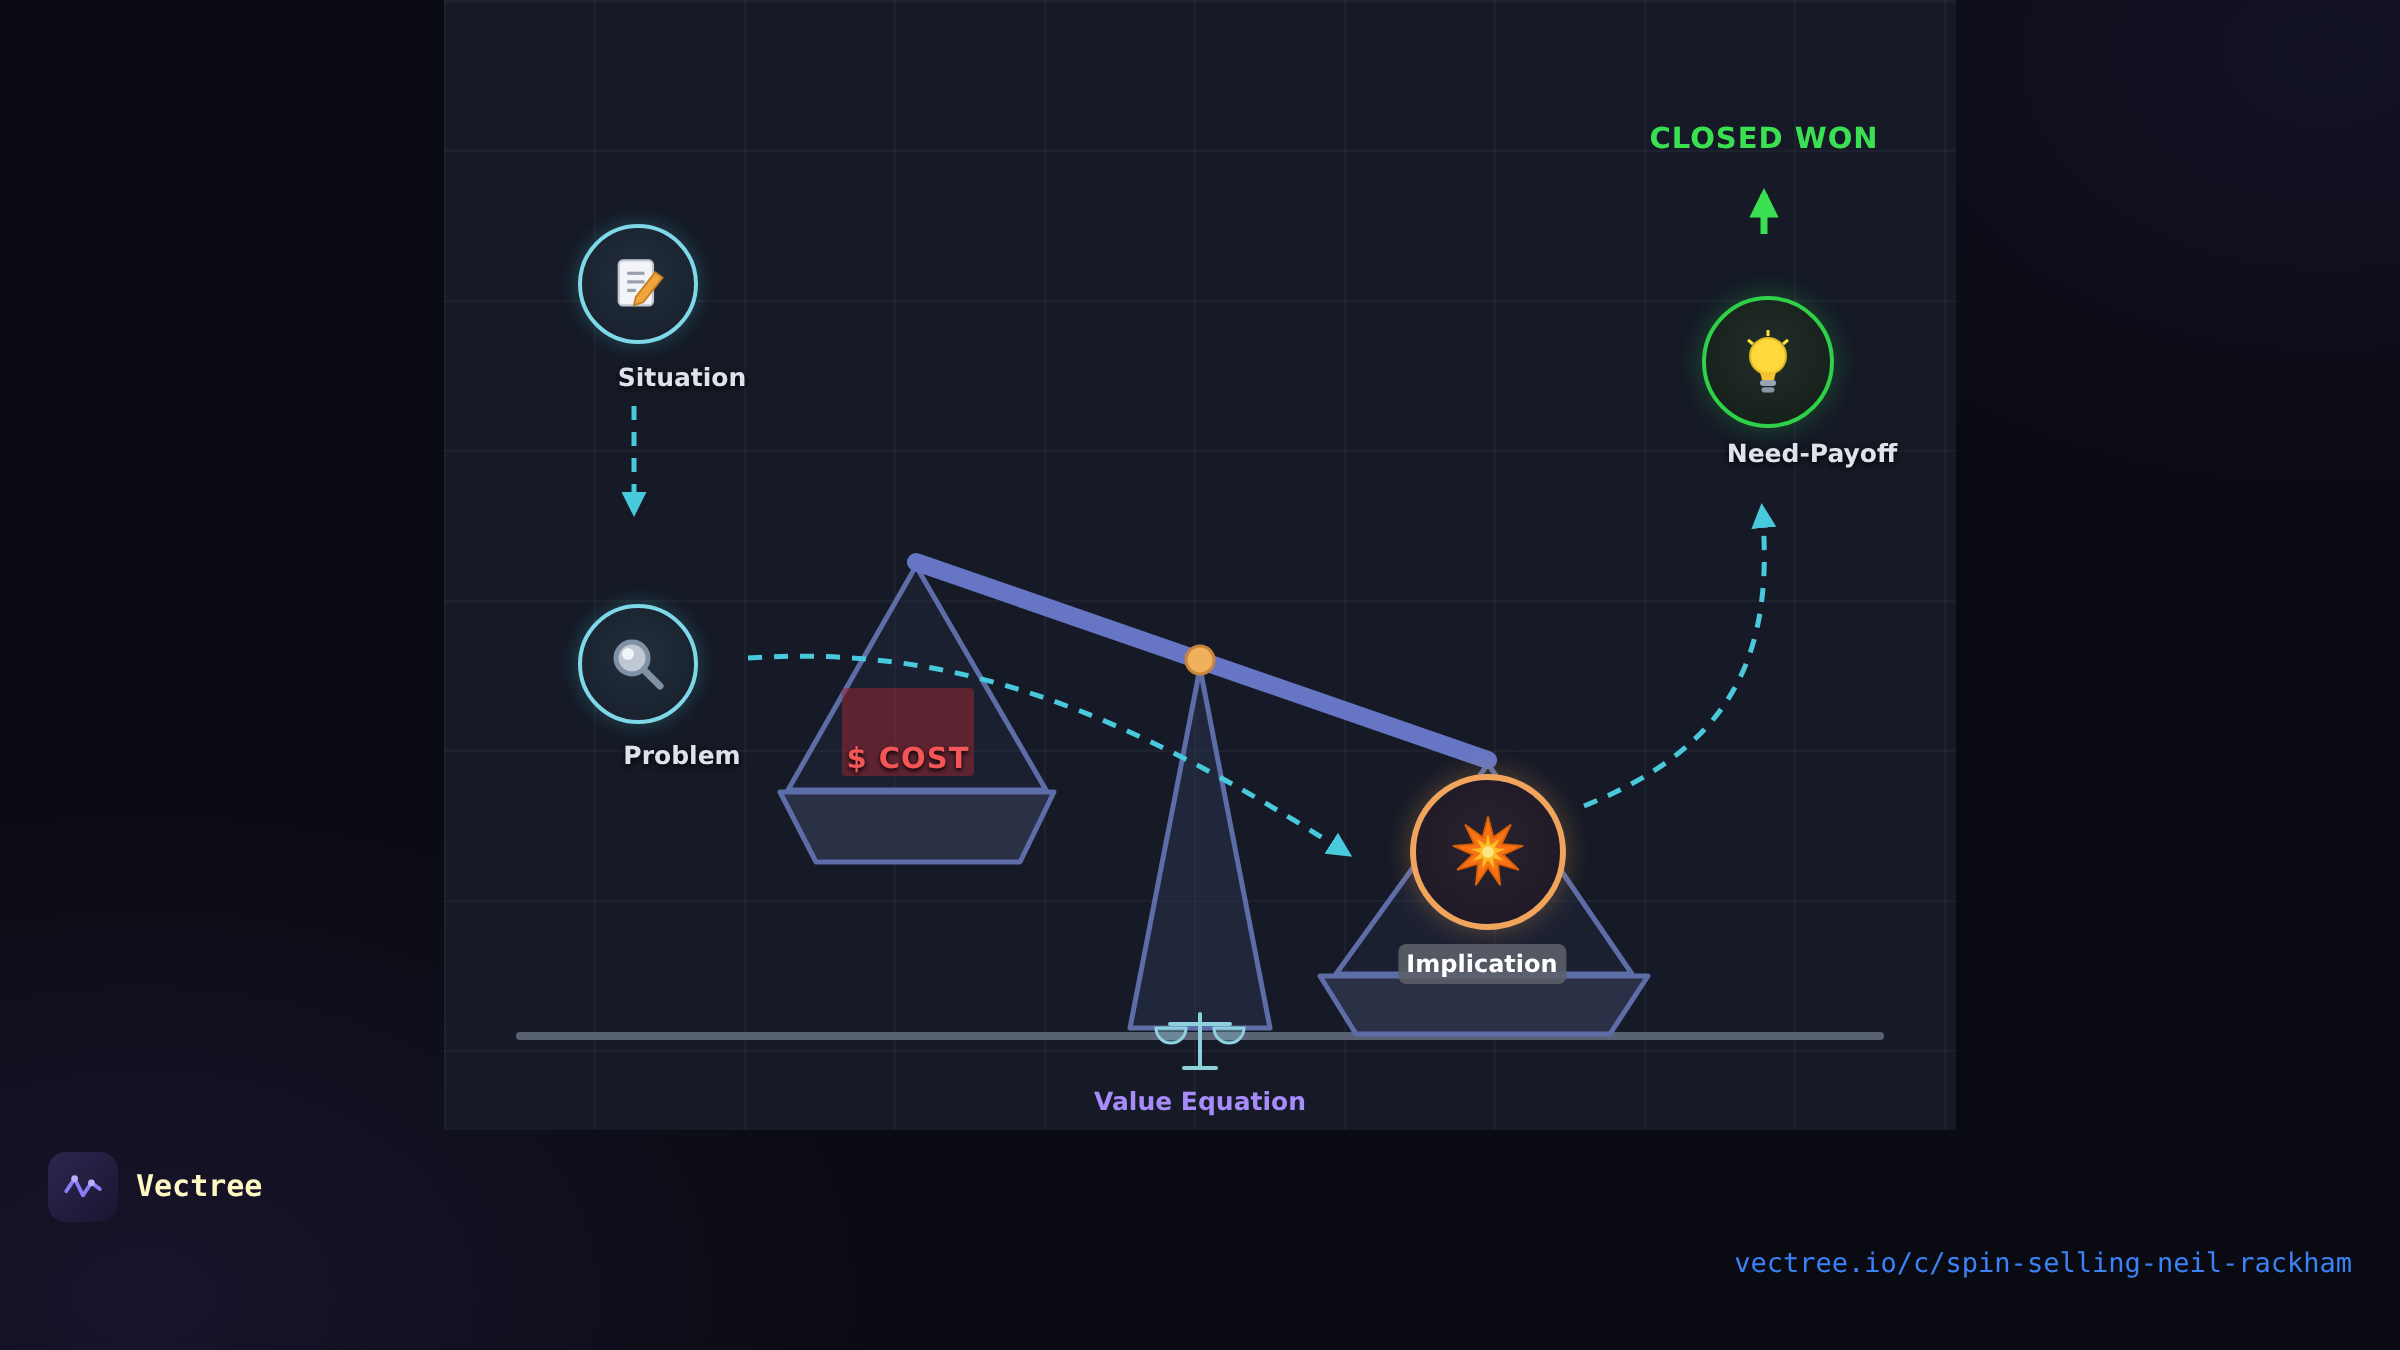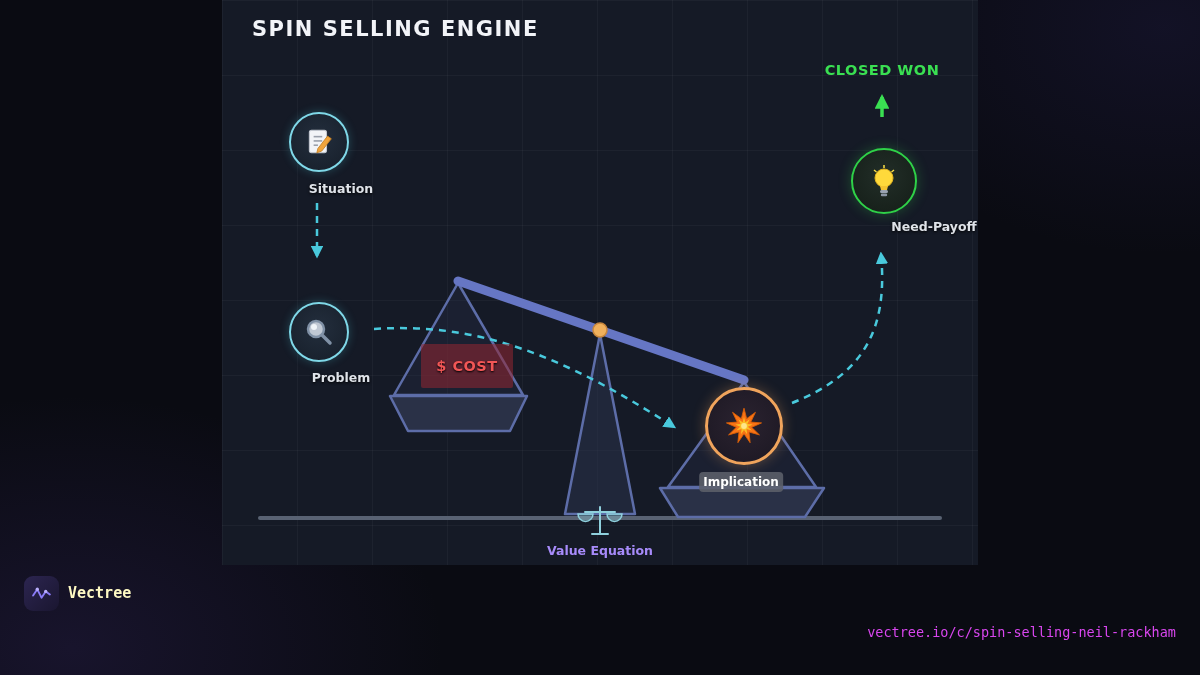--- a/index.html
+++ b/index.html
@@ -29,36 +29,36 @@
         background:radial-gradient(circle at 50% 42%, #232e3d, #161e29);}
   .node.teal{width:56px;height:56px;border:2px solid #7fd8e8;box-shadow:0 0 10px rgba(77,200,220,0.28);}
   .node.orange{width:72px;height:72px;border:3px solid #f0a45c;box-shadow:0 0 14px rgba(240,164,92,0.33);
         background:radial-gradient(circle at 50% 45%, #2b2330, #1b1722);}
   .node.green{width:62px;height:62px;border:2.5px solid #2fd148;box-shadow:0 0 13px rgba(53,201,72,0.3);
         background:radial-gradient(circle at 50% 42%, #222e28, #141d17);}
   .nlabel{position:absolute;transform:translateX(-50%);font-weight:bold;font-size:12.5px;color:#dfe3e9;
         text-shadow:0 1px 3px #000;white-space:nowrap;margin-left:24px;}
   .closed-won{position:absolute;transform:translateX(-50%);font-weight:bold;font-size:14.5px;
         letter-spacing:0.5px;color:#3ae052;white-space:nowrap;}
-  .costbox{position:absolute;left:199px;top:344px;width:92px;height:44px;border-radius:2px;
-        background:rgba(148,38,50,0.55);display:flex;align-items:center;justify-content:center;}
+  .costbox{position:absolute;left:199px;top:344px;width:66px;height:44px;border-radius:2px;
+        background:rgba(148,38,50,0.55);display:flex;align-items:flex-end;justify-content:center;}
   .costbox span{color:#f25656;font-weight:bold;font-size:14.5px;letter-spacing:0.5px;text-shadow:0 1px 2px #000;}
   .imp-tag{position:absolute;left:519px;top:472px;transform:translateX(-50%);
         background:rgba(92,96,106,0.88);color:#ffffff;font-weight:bold;font-size:12px;
         padding:3px 4px;border-radius:4px;white-space:nowrap;}
   .value-label{position:absolute;left:378px;top:543px;transform:translateX(-50%);
         color:#a78bfa;font-weight:bold;font-size:12.5px;white-space:nowrap;text-align:center;}
 
   .footer-logo{position:absolute;left:24px;top:576px;width:35px;height:35px;border-radius:9px;
         background:linear-gradient(135deg,#2c2550,#1a1630);display:flex;align-items:center;justify-content:center;}
   .brand{position:absolute;left:68px;top:584px;color:#fef9c3;font-family:"DejaVu Sans Mono",monospace;
         font-weight:bold;font-size:15px;}
   .big-title{position:absolute;left:24px;top:611px;color:#ffffff;font-family:"DejaVu Sans Mono",monospace;
         font-weight:bold;font-size:36px;white-space:nowrap;}
-  .url{position:absolute;right:24px;top:624px;color:#d946ef;font-family:"DejaVu Sans Mono",monospace;
+  .url{position:absolute;right:24px;top:624px;color:#3b82f6;font-family:"DejaVu Sans Mono",monospace;
         font-size:13.5px;white-space:nowrap;}
 
   .dash{fill:none;stroke:#49c9dc;stroke-width:2.5;stroke-dasharray:7 6;}
   .green-line{fill:none;stroke:#3ae052;stroke-width:3.5;}
   .beam{stroke:#6676c4;stroke-width:9;stroke-linecap:round;}
   .pivot{fill:#f0b05c;stroke:#c8863c;stroke-width:1.5;}
   .fulcrum{fill:rgba(44,52,78,0.5);stroke:#5d6da8;stroke-width:2.5;stroke-linejoin:round;}
   .hanger{fill:rgba(44,52,78,0.28);stroke:#5d6da8;stroke-width:2.5;stroke-linejoin:round;}
   .pan{fill:#2a3147;stroke:#5d6da8;stroke-width:2.5;stroke-linejoin:round;}
   .baseline{stroke:#596273;stroke-width:4;stroke-linecap:round;}
@@ -104,21 +104,20 @@
       <g>
         <line class="scales" x1="378" y1="507" x2="378" y2="534"></line>
         <line class="scales" x1="370" y1="534" x2="386" y2="534"></line>
         <line class="scales" x1="363" y1="512" x2="393" y2="512"></line>
         <path class="scales-fill" d="M 356 514 A 7.5 7.5 0 0 0 371 514 Z"></path>
         <path class="scales-fill" d="M 385 514 A 7.5 7.5 0 0 0 400 514 Z"></path>
       </g>
     </svg>
 
     <div class="hdr">
-      <div class="title">SPIN SELLING ENGINE</div>
     </div>
 
     <div class="node teal" style="left:67px;top:112px;">
       <svg width="30" height="30" viewBox="0 0 28 28">
         <rect x="5" y="3" width="16" height="21" rx="2" fill="#f2f4f7" stroke="#c2c7d0" stroke-width="1"></rect>
         <line x1="9" y1="9" x2="17" y2="9" stroke="#9aa0ab" stroke-width="1.5"></line>
         <line x1="9" y1="13" x2="17" y2="13" stroke="#9aa0ab" stroke-width="1.5"></line>
         <line x1="9" y1="17" x2="13" y2="17" stroke="#9aa0ab" stroke-width="1.5"></line>
         <path d="M 13 20 L 22 8.5 L 25.5 11 L 16.5 22.5 L 12 24 Z" fill="#f0a43c" stroke="#c57f22" stroke-width="0.8"></path>
       </svg>
@@ -151,21 +150,21 @@
       <svg width="30" height="34" viewBox="0 0 30 34">
         <line x1="15" y1="1" x2="15" y2="4" stroke="#fde047" stroke-width="1.5"></line>
         <line x1="5" y1="6" x2="7.5" y2="8" stroke="#fde047" stroke-width="1.5"></line>
         <line x1="25" y1="6" x2="22.5" y2="8" stroke="#fde047" stroke-width="1.5"></line>
         <circle cx="15" cy="14" r="9" fill="#ffd93b" stroke="#e3b51f" stroke-width="1"></circle>
         <path d="M 11 22 L 19 22 L 18 26 L 12 26 Z" fill="#f4c430"></path>
         <rect x="11" y="26" width="8" height="3" rx="1.5" fill="#9aa3b2"></rect>
         <rect x="11.8" y="29.6" width="6.4" height="2.6" rx="1.3" fill="#8b95a4"></rect>
       </svg>
     </div>
-    <div class="nlabel" style="left:688px;top:219px;text-align:right;">Need-Payoff</div>
+    <div class="nlabel" style="left:660px;top:219px;text-align:right;">Need-Payoff</div>
 
     <div class="closed-won" style="left:660px;top:62px;">CLOSED WON</div>
 
     <div class="value-label">Value Equation</div>
 
   </div>
 
   <div class="footer-logo">
     <svg width="21" height="21" viewBox="0 0 20 20">
       <polyline points="2,12 6,6 10,14 14,8 18,11" fill="none" stroke="#8b7cf8" stroke-width="1.8" stroke-linejoin="round" stroke-linecap="round"></polyline>

